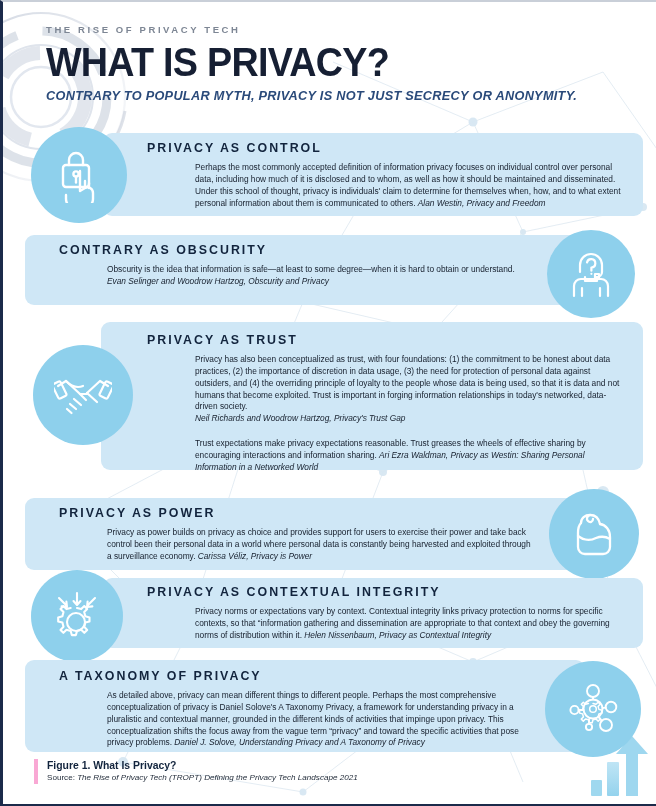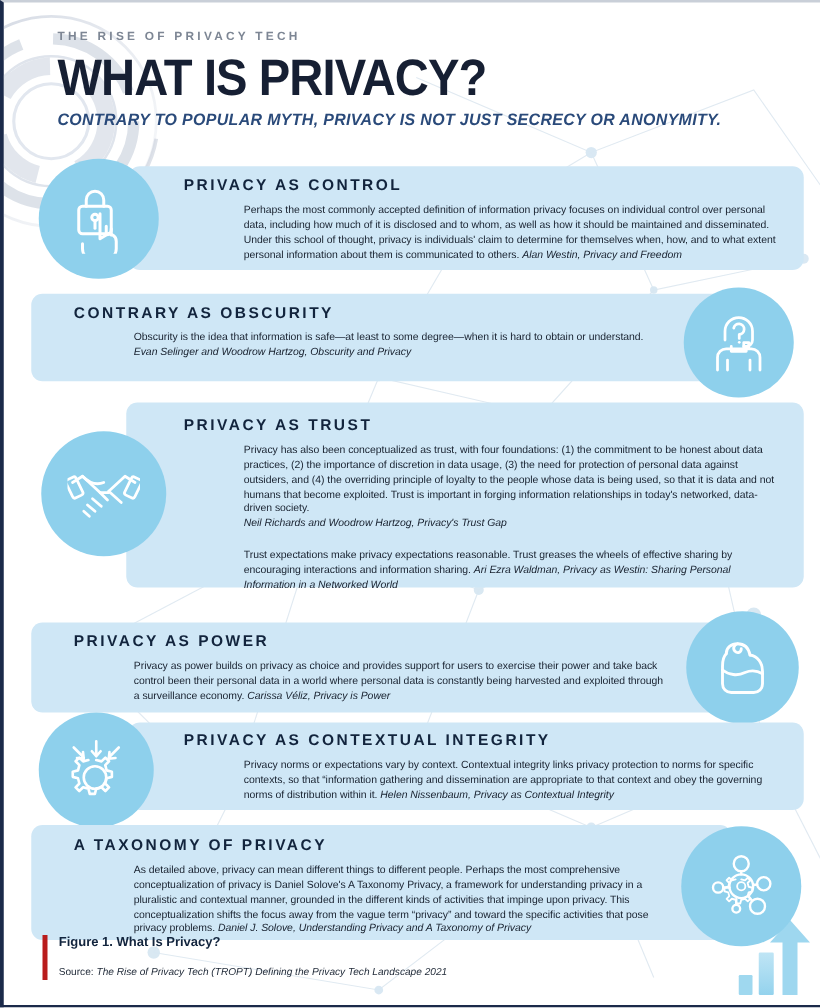--- a/index.html
+++ b/index.html
@@ -105,35 +105,35 @@
   }
   .ptext + .ptext { margin-top: 13px; }
   .ptext i { font-style: italic; }
 
   
   .caption {
     position: absolute;
     left: 31px;
     bottom: 20px;
     padding-left: 9px;
-    border-left: 4px solid #b91c1c;
+    border-left: 4px solid #f9a8d4;
     z-index: 6;
   }
   .cap-title {
     font-size: 10.4px;
     font-weight: bold;
     color: #12243d;
     line-height: 1.3;
   }
   .cap-src {
     font-size: 8.1px;
     font-style: italic;
     color: #1e2836;
     line-height: 1.3;
-    margin-top: 12px;
+    margin-top: 1px;
   }
   .cap-src b { font-weight: normal; font-style: normal; }
 
   svg.icn { display: block; }
 </style>
 </head>
 <body>
 
 <div id="page">
 

